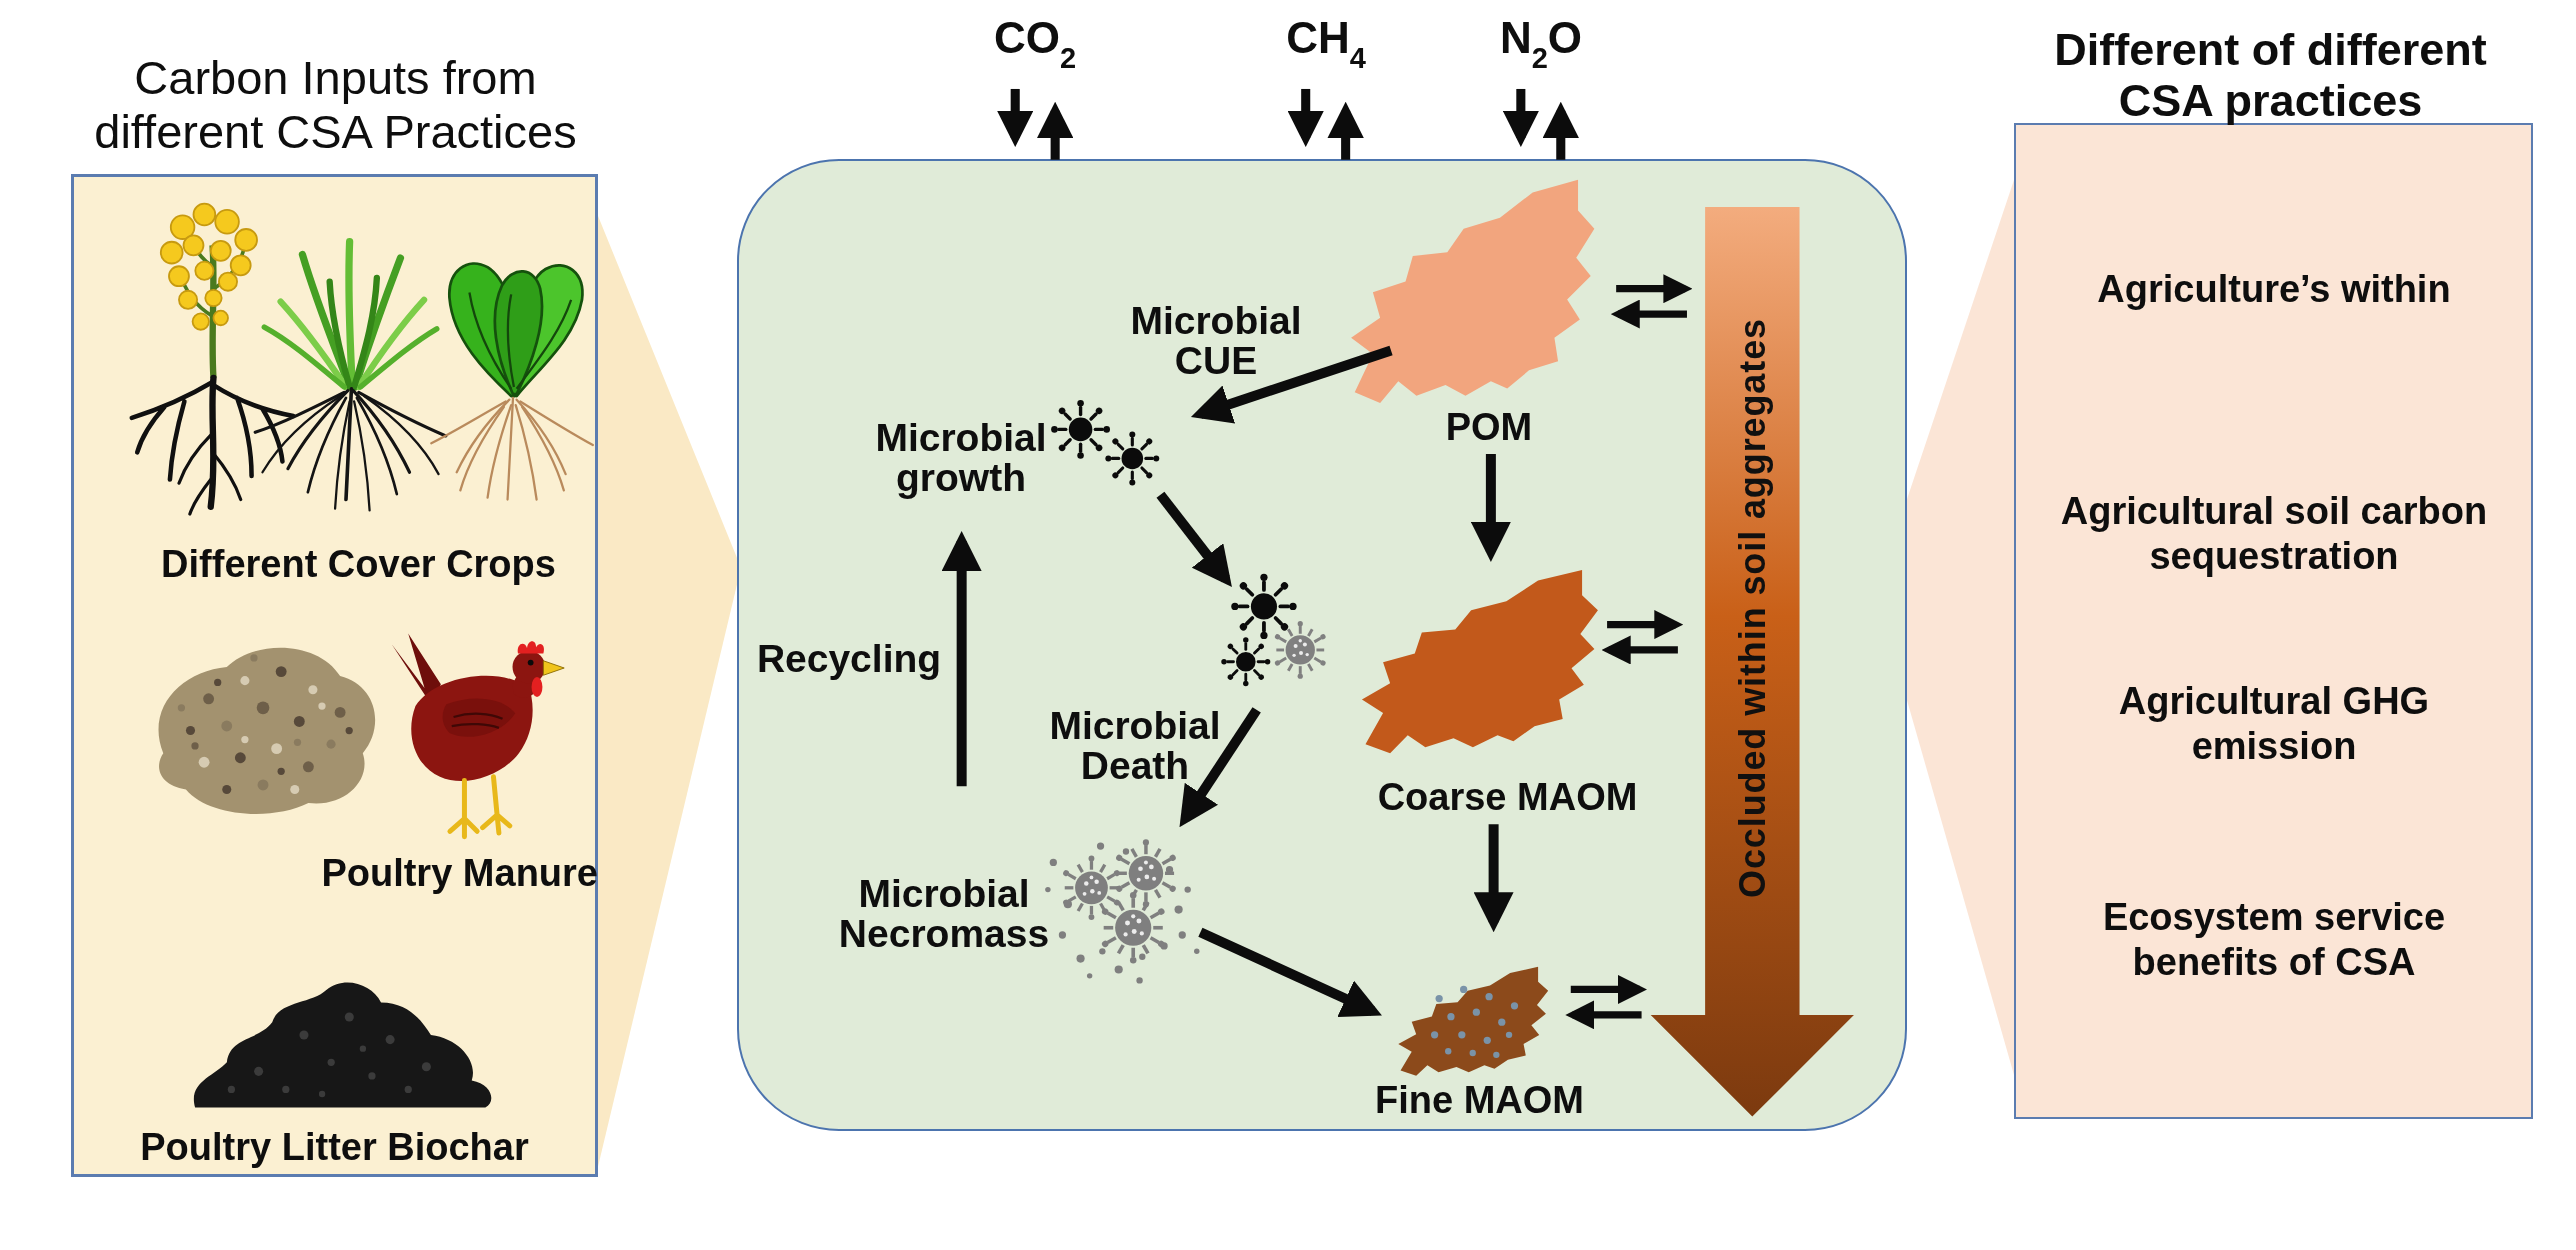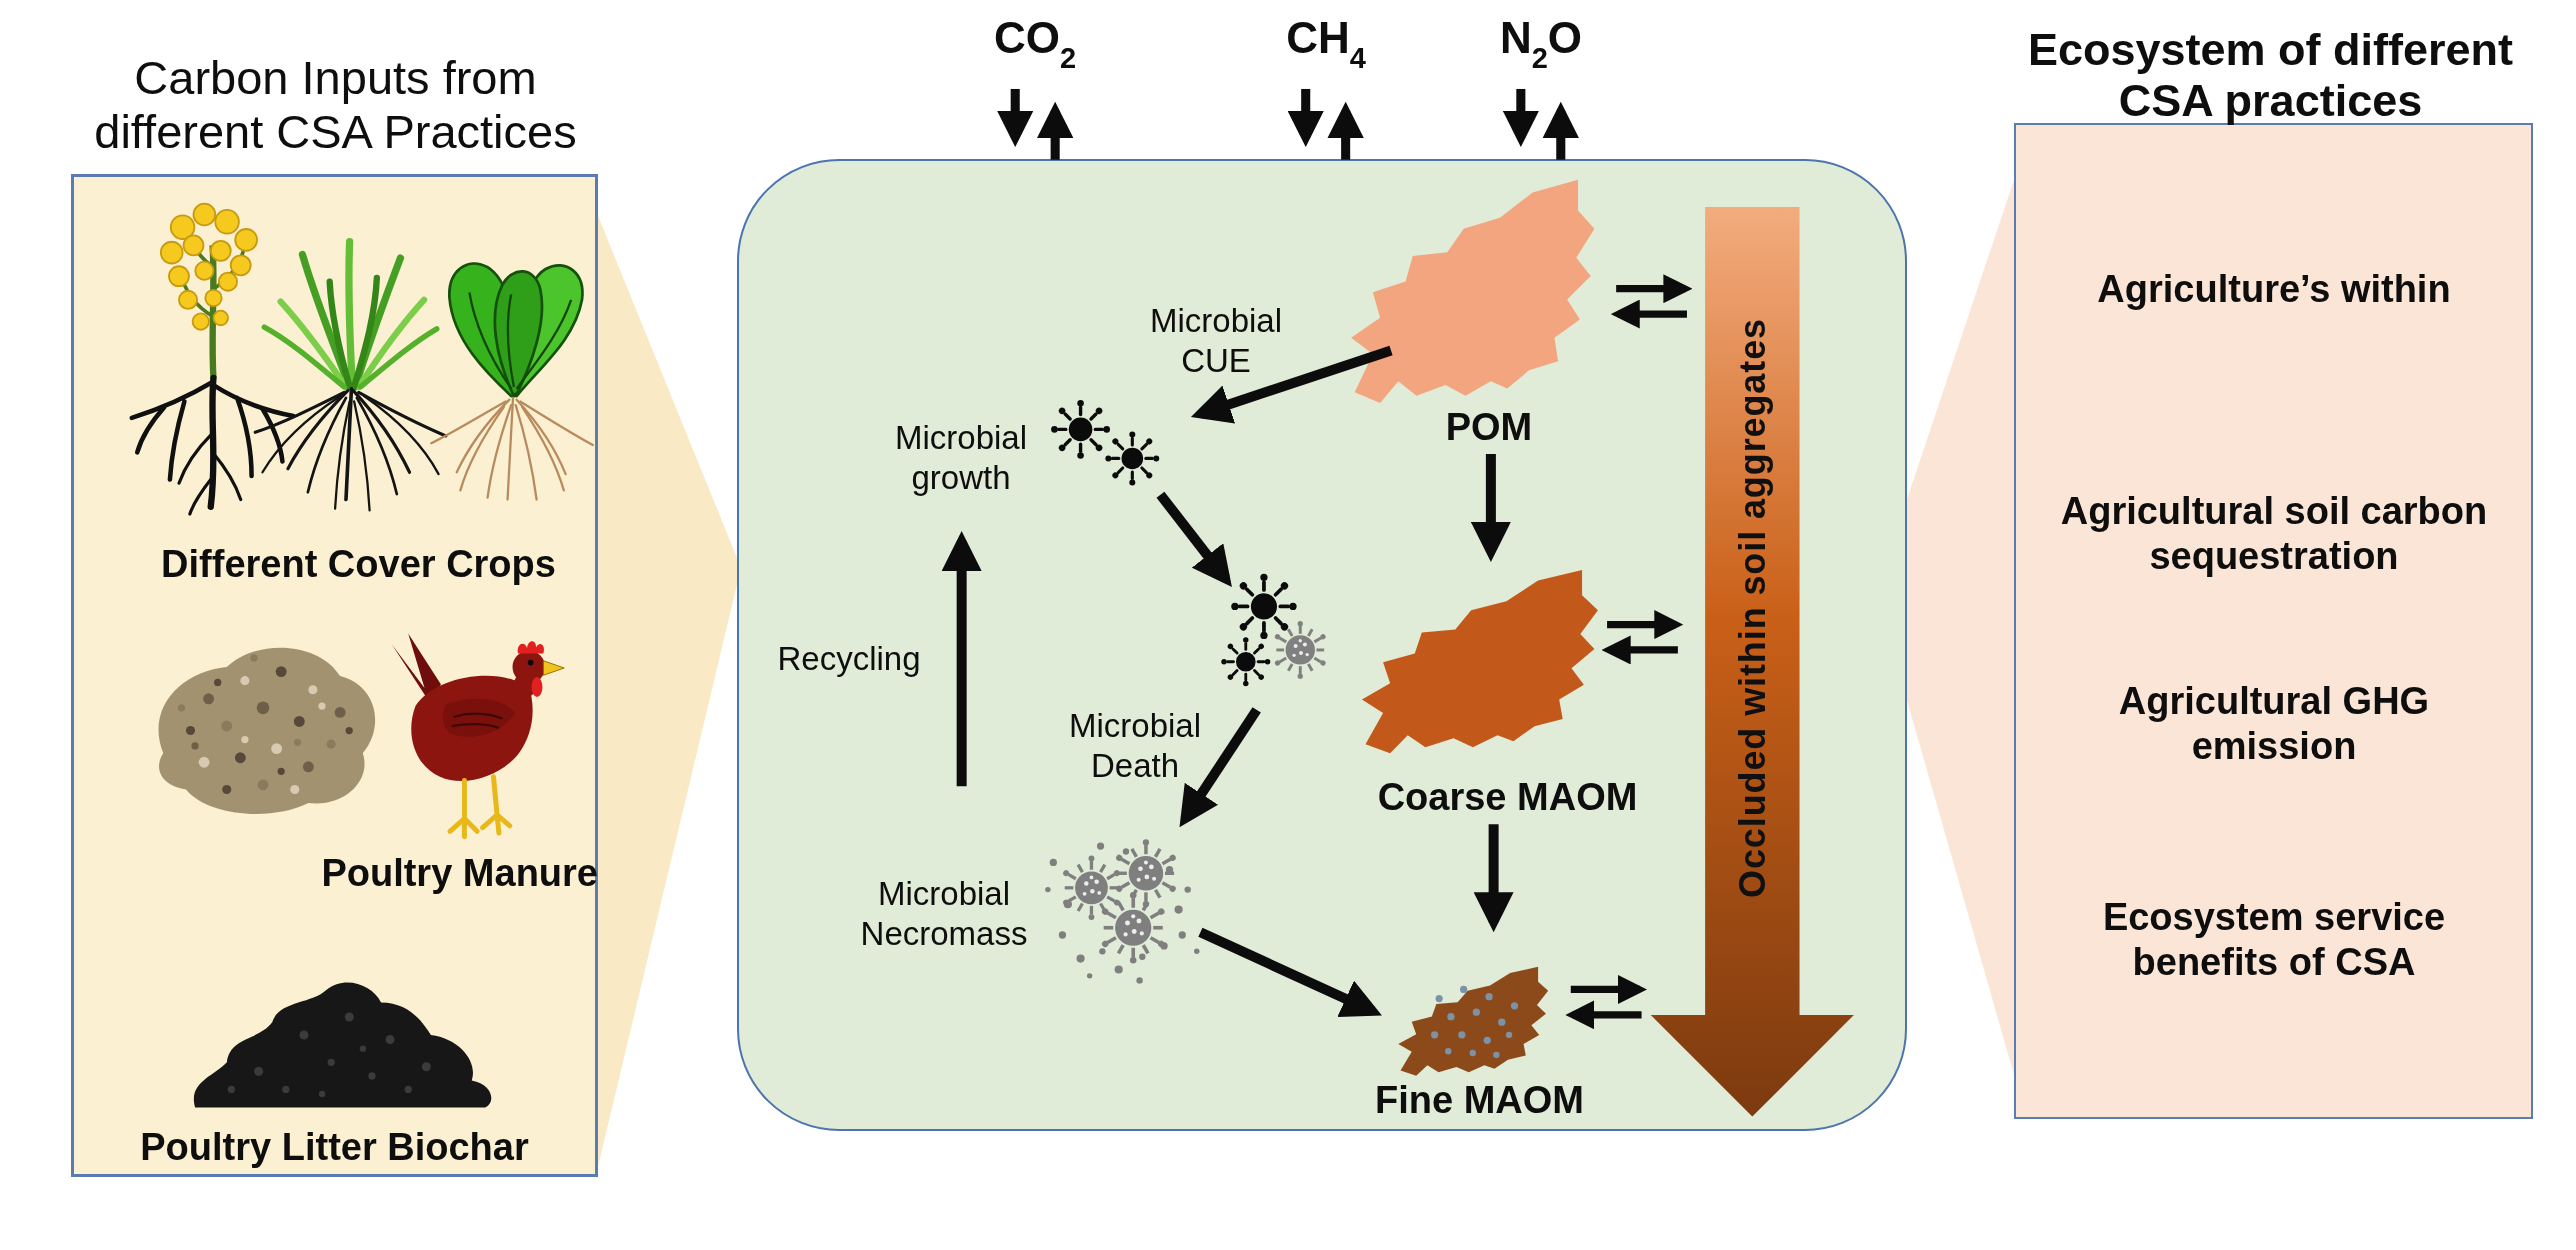--- a/index.html
+++ b/index.html
@@ -18,21 +18,21 @@
   .tri-right{left:1876px;top:168px;width:142px;height:921px;background:#FBE5D6;clip-path:polygon(100% 0,0 46%,100% 100%);}
   
   .left-title{left:36px;top:51px;width:599px;font-size:47px;line-height:54px;font-weight:normal;z-index:4;}
   .right-title{left:2007px;top:23.6px;width:527px;font-size:45px;line-height:51px;font-weight:bold;z-index:4;}
   
   .gas{top:12.7px;width:218px;font-size:44px;font-weight:bold;z-index:4;}
   .gas sub{font-size:29px;position:relative;top:5.4px;}
   
   .lp-label{left:71px;width:527px;font-size:38px;font-weight:bold;z-index:4;}
   
-  .gb-label{font-size:33px;line-height:40px;font-weight:normal;z-index:4;}
+  .gb-label{font-size:39px;line-height:40px;font-weight:bold;z-index:4;}
   .gb-label-big{font-size:38px;line-height:44px;font-weight:bold;z-index:4;}
   
   .rp-item{left:2028px;width:492px;font-size:38px;line-height:45px;font-weight:bold;z-index:4;}
   
   .occluded{
     left:1720px;top:254px;width:65px;height:708px;z-index:4;
     writing-mode:vertical-rl;transform:rotate(180deg);
     display:flex;align-items:center;justify-content:center;
     font-size:36px;font-weight:bold;color:#101010;letter-spacing:0.9px;
   }
@@ -51,21 +51,21 @@
   <div class="abs left-box"></div>
   <div class="abs green-box"></div>
   <div class="abs right-box"></div>
 
   <div class="abs ctr left-title">
     <div>Carbon Inputs from</div>
     <div>different CSA Practices</div>
   </div>
 
   <div class="abs ctr right-title">
-    <div>Ecosystem of different</div>
+    <div>Different of different</div>
     <div>CSA practices</div>
   </div>
 
   <div class="abs ctr gas" style="left:926px;">
     <span>CO</span><sub>2</sub><span></span>
   </div>
   <div class="abs ctr gas" style="left:1217px;">
     <span>CH</span><sub>4</sub><span></span>
   </div>
   <div class="abs ctr gas" style="left:1432px;">

